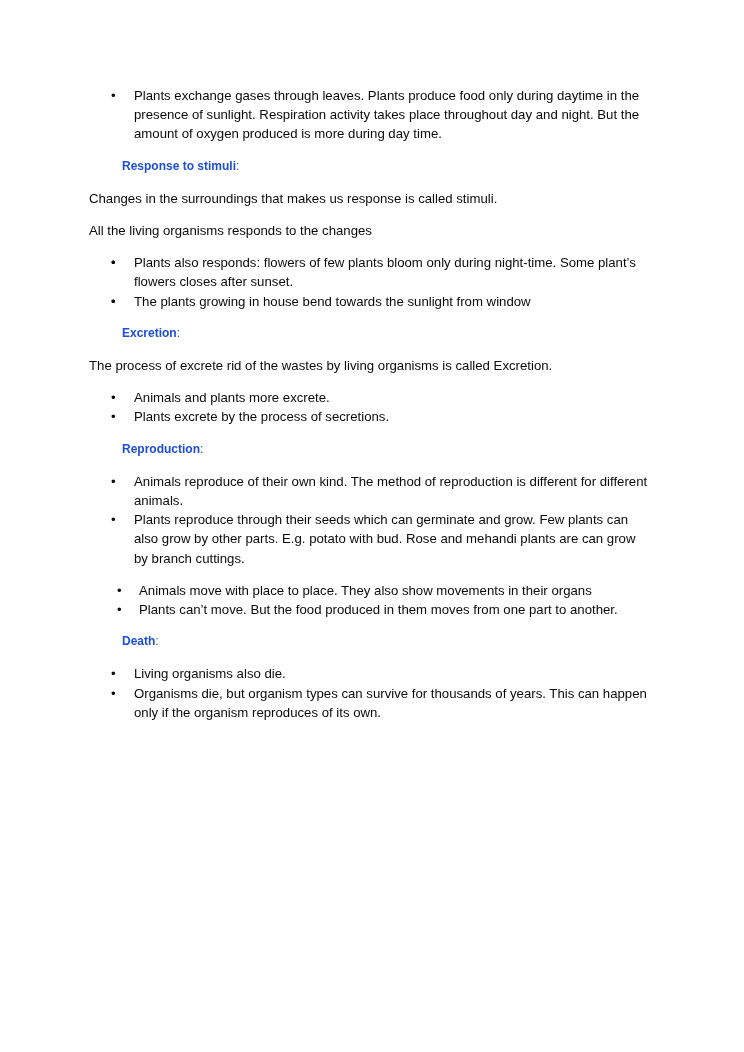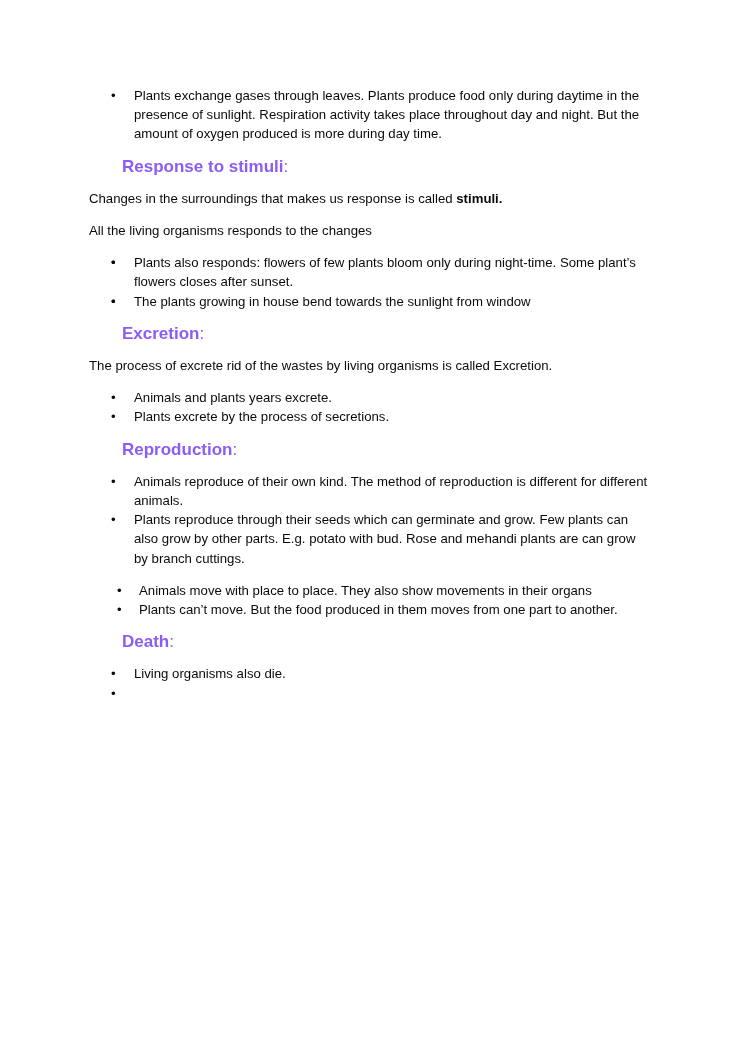--- a/index.html
+++ b/index.html
@@ -33,33 +33,33 @@
   
   .para {
     font-size: 13.2px;
     line-height: 19.2px;
     margin: 0 0 13px 0;
     color: #0a0a0a;
     text-align: left;
   }
 
   .heading {
-    font-size: 17px;
+    font-size: 12px;
     line-height: 19.2px;
     font-weight: bold;
     margin: 0 0 13px 0;
-    color: #8b5cf6;
+    color: #1d4ed8;
     padding-left: 33px;
   }
   .heading .colon {
     font-weight: normal;
   }
 
   .bold-inline {
-    font-weight: bold;
+    font-weight: normal;
   }
 
   
   .bullets {
     list-style: none;
     margin: 0 0 13px 0;
     padding: 0;
   }
   .bullets li {
     position: relative;
@@ -128,21 +128,21 @@
 
     <p class="heading">
       <span>Excretion</span><span class="colon">:</span>
     </p>
 
     <p class="para">The process of excrete rid of the wastes by living organisms is called Excretion.</p>
 
     <ul class="bullets">
       <li>
         <span class="bullet-dot">•</span>
-        <span>Animals and plants years excrete.</span>
+        <span>Animals and plants more excrete.</span>
       </li>
       <li>
         <span class="bullet-dot">•</span>
         <span>Plants excrete by the process of secretions.</span>
       </li>
     </ul>
 
     <p class="heading">
       <span>Reproduction</span><span class="colon">:</span>
     </p>
@@ -174,17 +174,18 @@
       <span>Death</span><span class="colon">:</span>
     </p>
 
     <ul class="bullets">
       <li>
         <span class="bullet-dot">•</span>
         <span>Living organisms also die.</span>
       </li>
       <li>
         <span class="bullet-dot">•</span>
+        <span>Organisms die, but organism types can survive for thousands of years. This can happen only if the organism reproduces of its own.</span>
       </li>
     </ul>
 
   </div>
 </div>
 
 </body></html>

